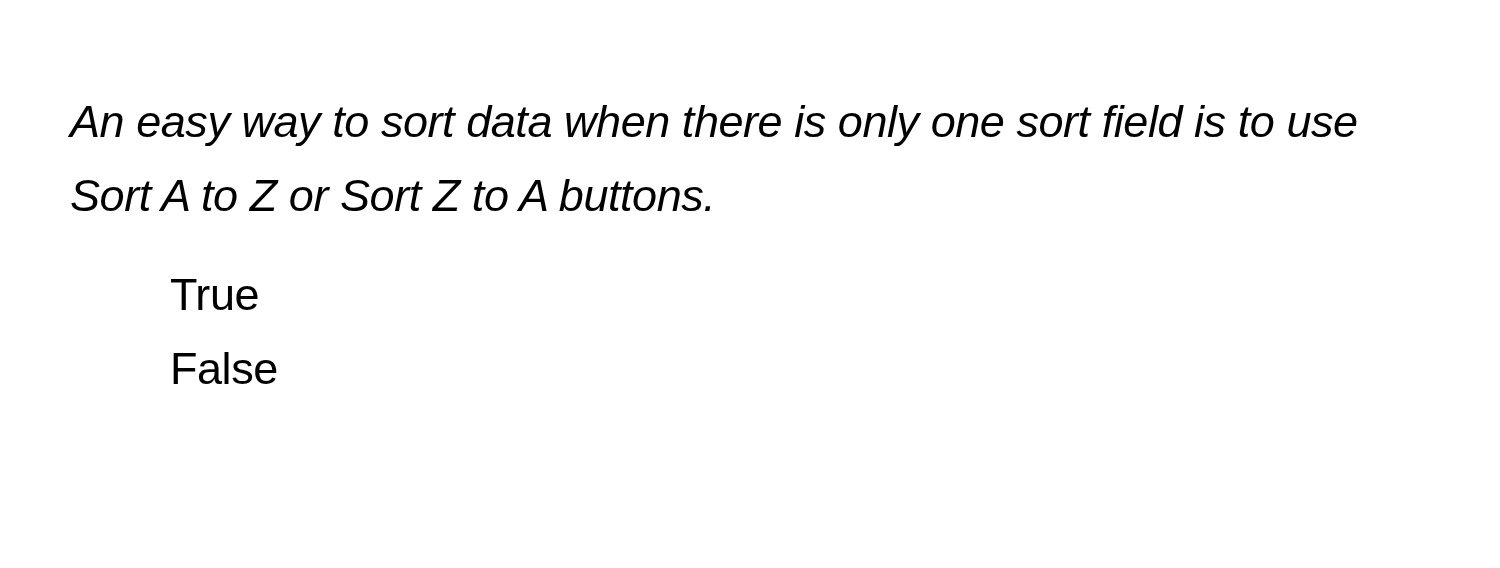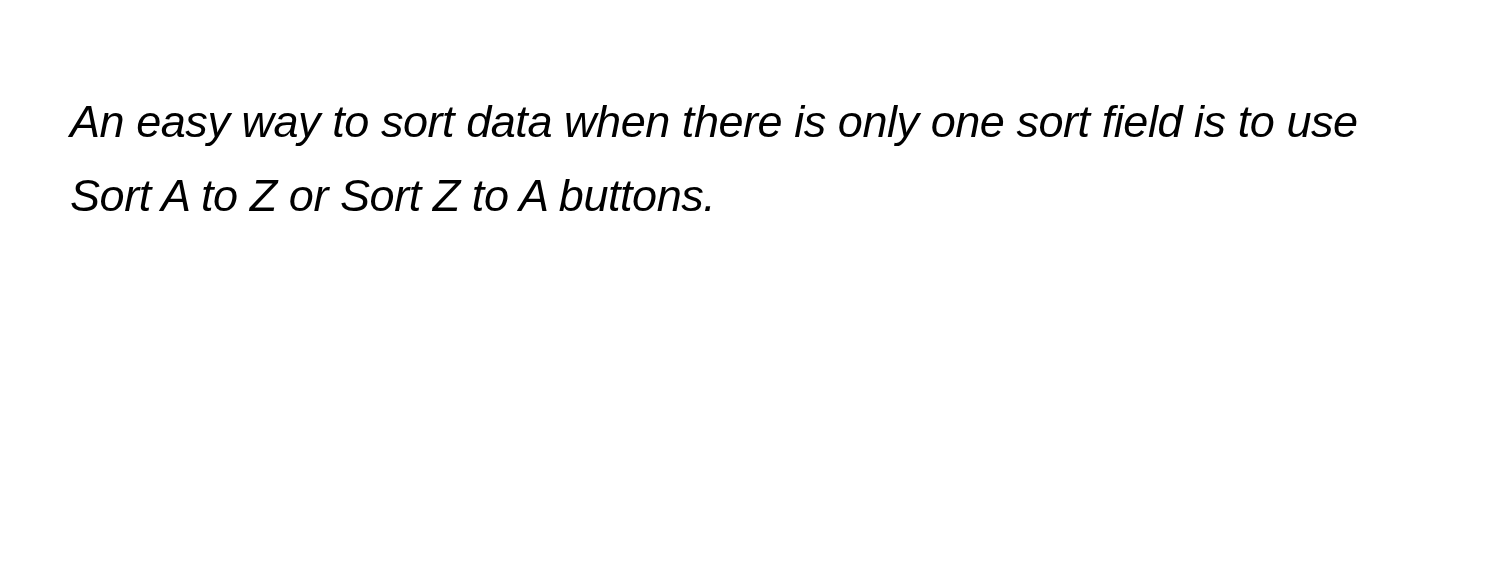--- a/index.html
+++ b/index.html
@@ -32,13 +32,15 @@
       font-weight: 400;
       letter-spacing: -0.01em;
     }
   </style>
 </head>
 <body>
 
 <div class="question-text">An easy way to sort data when there is only one sort field is to use Sort A to Z or Sort Z to A buttons.</div>
 
 <div class="options">
+  <div class="option">True</div>
+  <div class="option">False</div>
 </div>
 
 </body></html>

